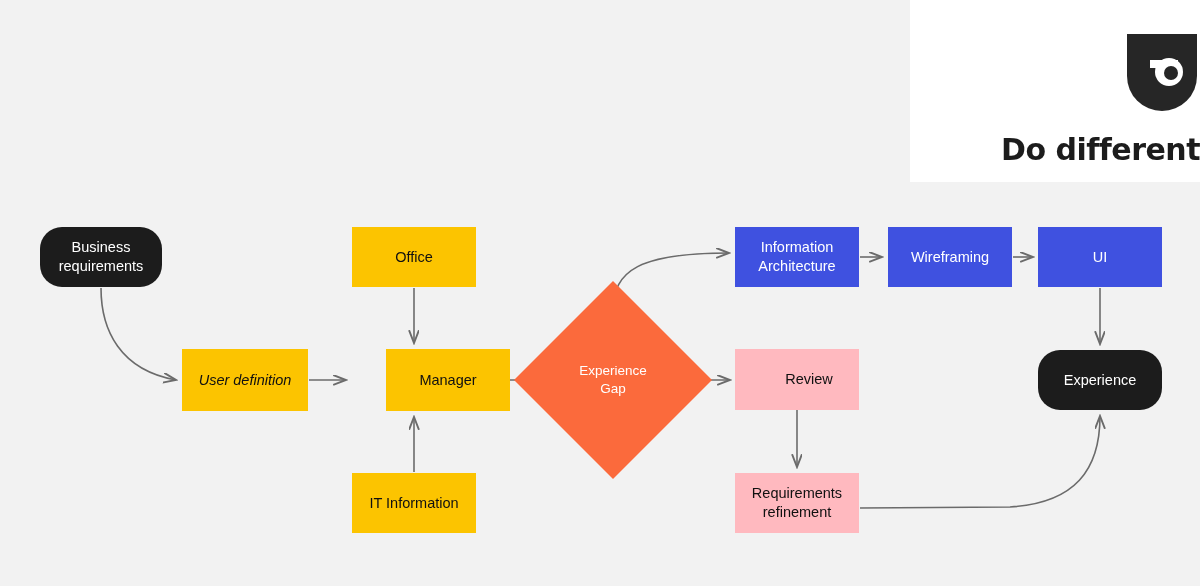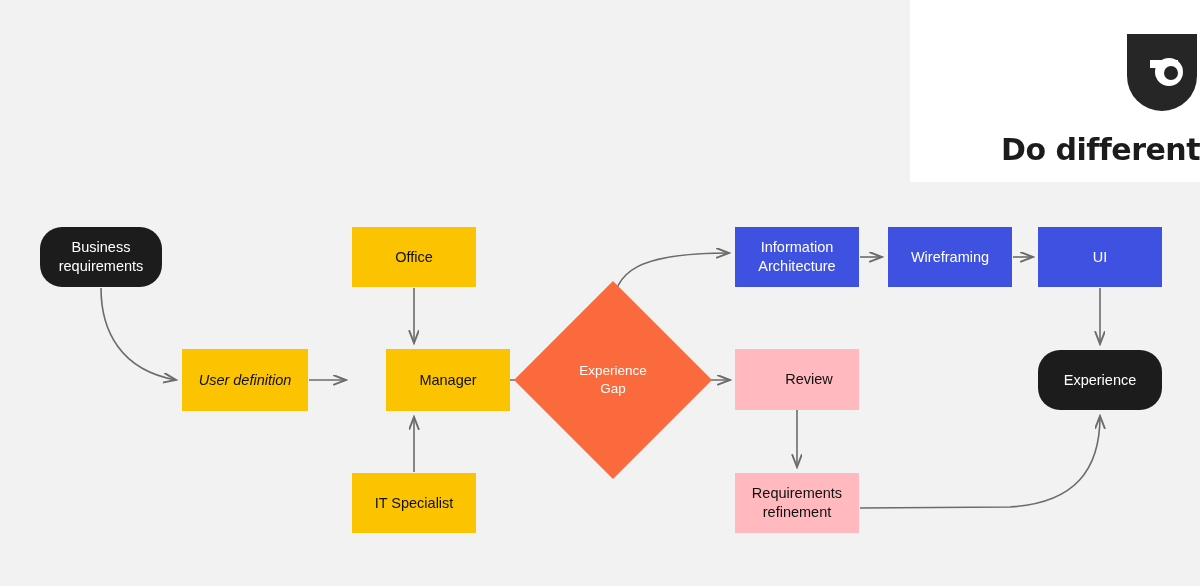--- a/index.html
+++ b/index.html
@@ -148,21 +148,21 @@
 
   <div class="node node-dark" style="left:40px; top:227px; width:122px; height:60px;">Business
 requirements</div>
 
   <div class="node node-yellow" style="left:182px; top:349px; width:126px; height:62px;font-style:italic;">User definition</div>
 
   <div class="node node-yellow" style="left:352px; top:227px; width:124px; height:60px;">Office</div>
 
   <div class="node node-yellow" style="left:352px; top:349px; width:124px; height:62px;margin-left:34px;">Manager</div>
 
-  <div class="node node-yellow" style="left:352px; top:473px; width:124px; height:60px;">IT Specialist</div>
+  <div class="node node-yellow" style="left:352px; top:473px; width:124px; height:60px;">IT Information</div>
 
   <div class="node-diamond" style="left:543px; top:310px;">
     <div class="diamond-shape"></div>
     <div class="diamond-label">Experience
 Gap</div>
   </div>
 
   <div class="node node-blue" style="left:735px; top:227px; width:124px; height:60px;">Information
 Architecture</div>
 

